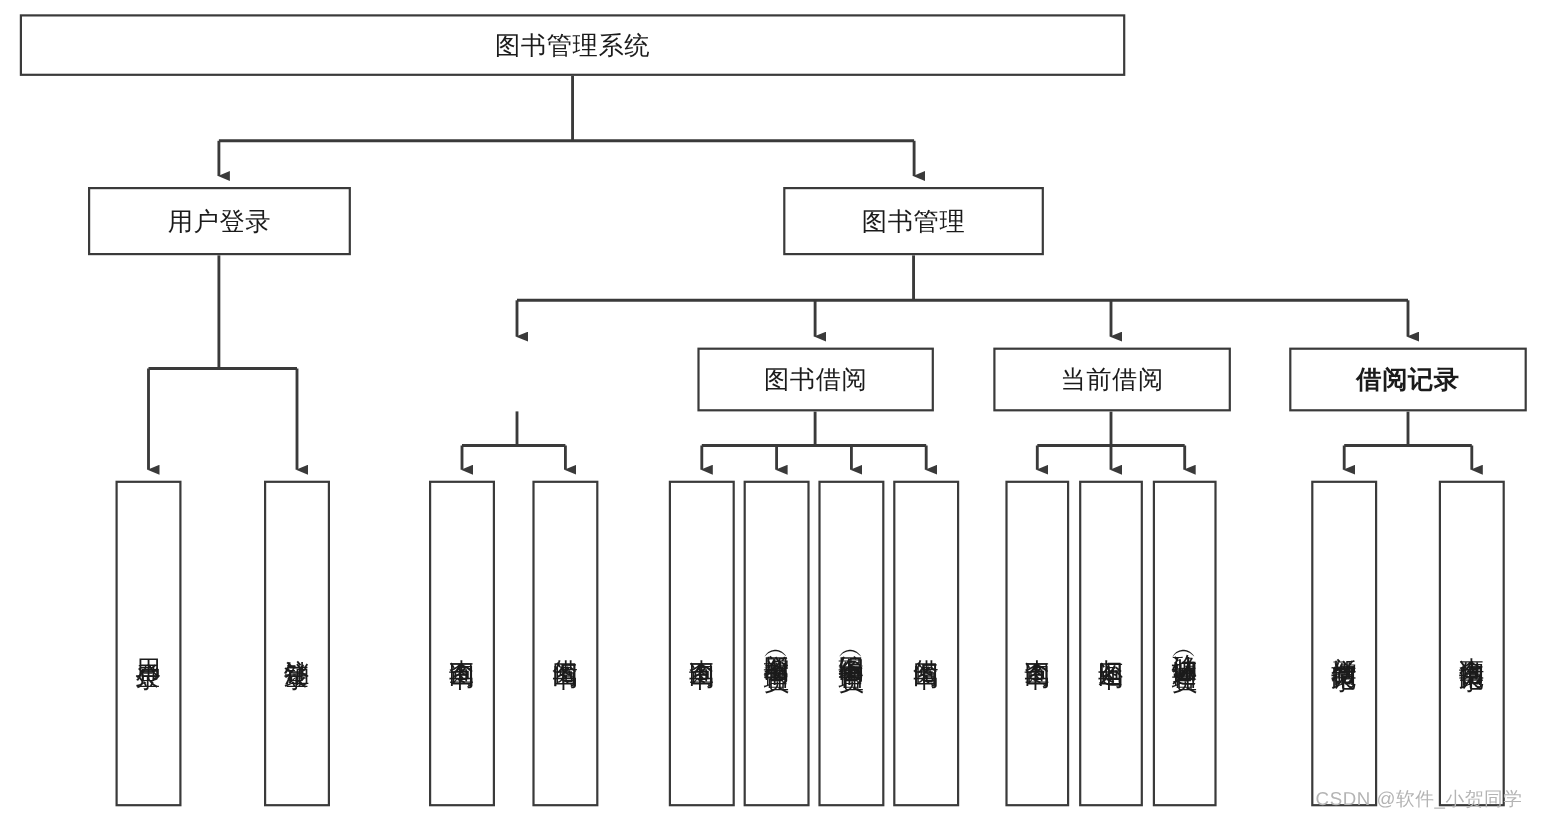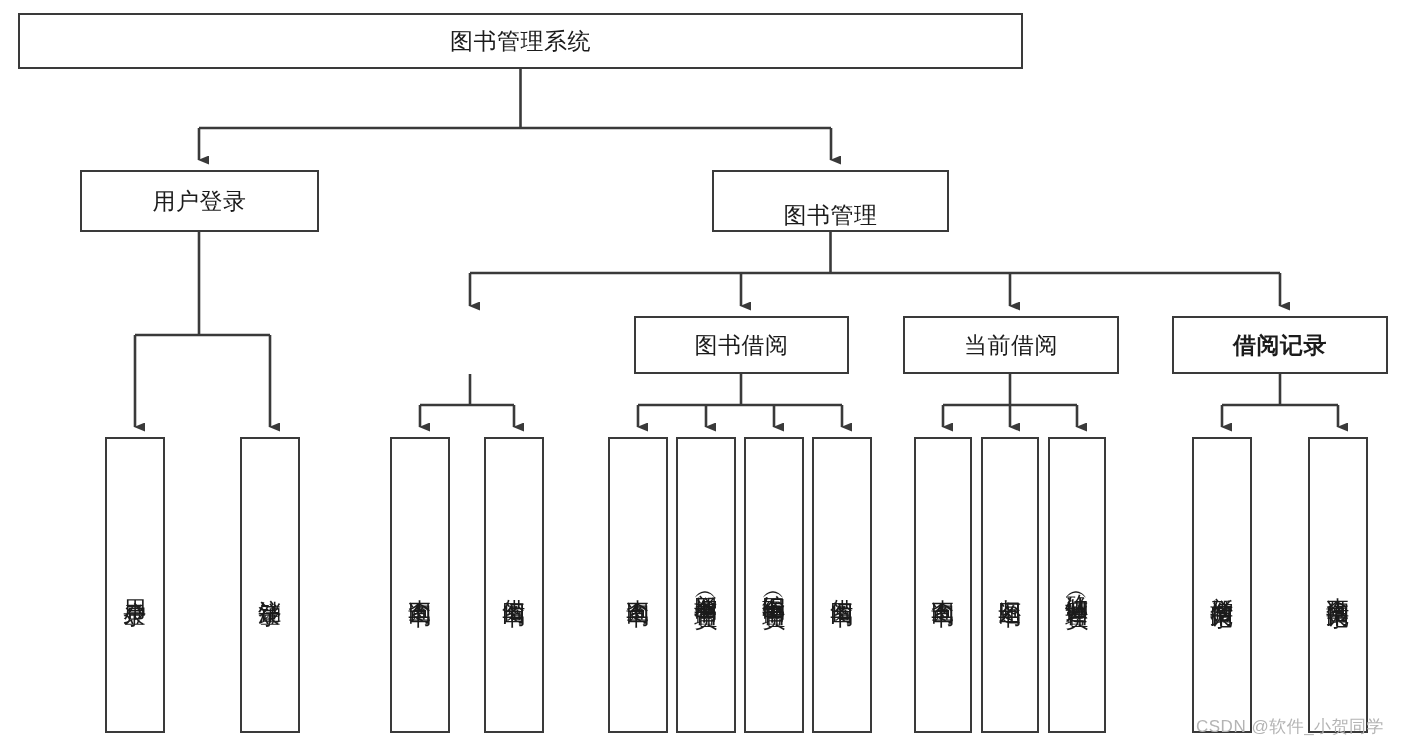--- a/index.html
+++ b/index.html
@@ -117,21 +117,21 @@
     </g>
   </svg>
 
   <div class="node-box" style="left:18px; top:13px; width:1005px; height:56px;text-align:right;">
     <span class="label">图书管理系统</span>
   </div>
 
   <div class="node-box" style="left:80px; top:170px; width:239px; height:62px;">
     <span class="label">用户登录</span>
   </div>
-  <div class="node-box" style="left:712px; top:170px; width:237px; height:62px;align-items:flex-end;">
+  <div class="node-box" style="left:712px; top:170px; width:237px; height:62px;">
     <span class="label">图书管理</span>
   </div>
 
   <div class="node-box" style="left:634px; top:316px; width:215px; height:58px;">
     <span class="label">图书借阅</span>
   </div>
   <div class="node-box" style="left:903px; top:316px; width:216px; height:58px;">
     <span class="label">当前借阅</span>
   </div>
   <div class="node-box" style="left:1172px; top:316px; width:216px; height:58px;font-weight:bold;">

